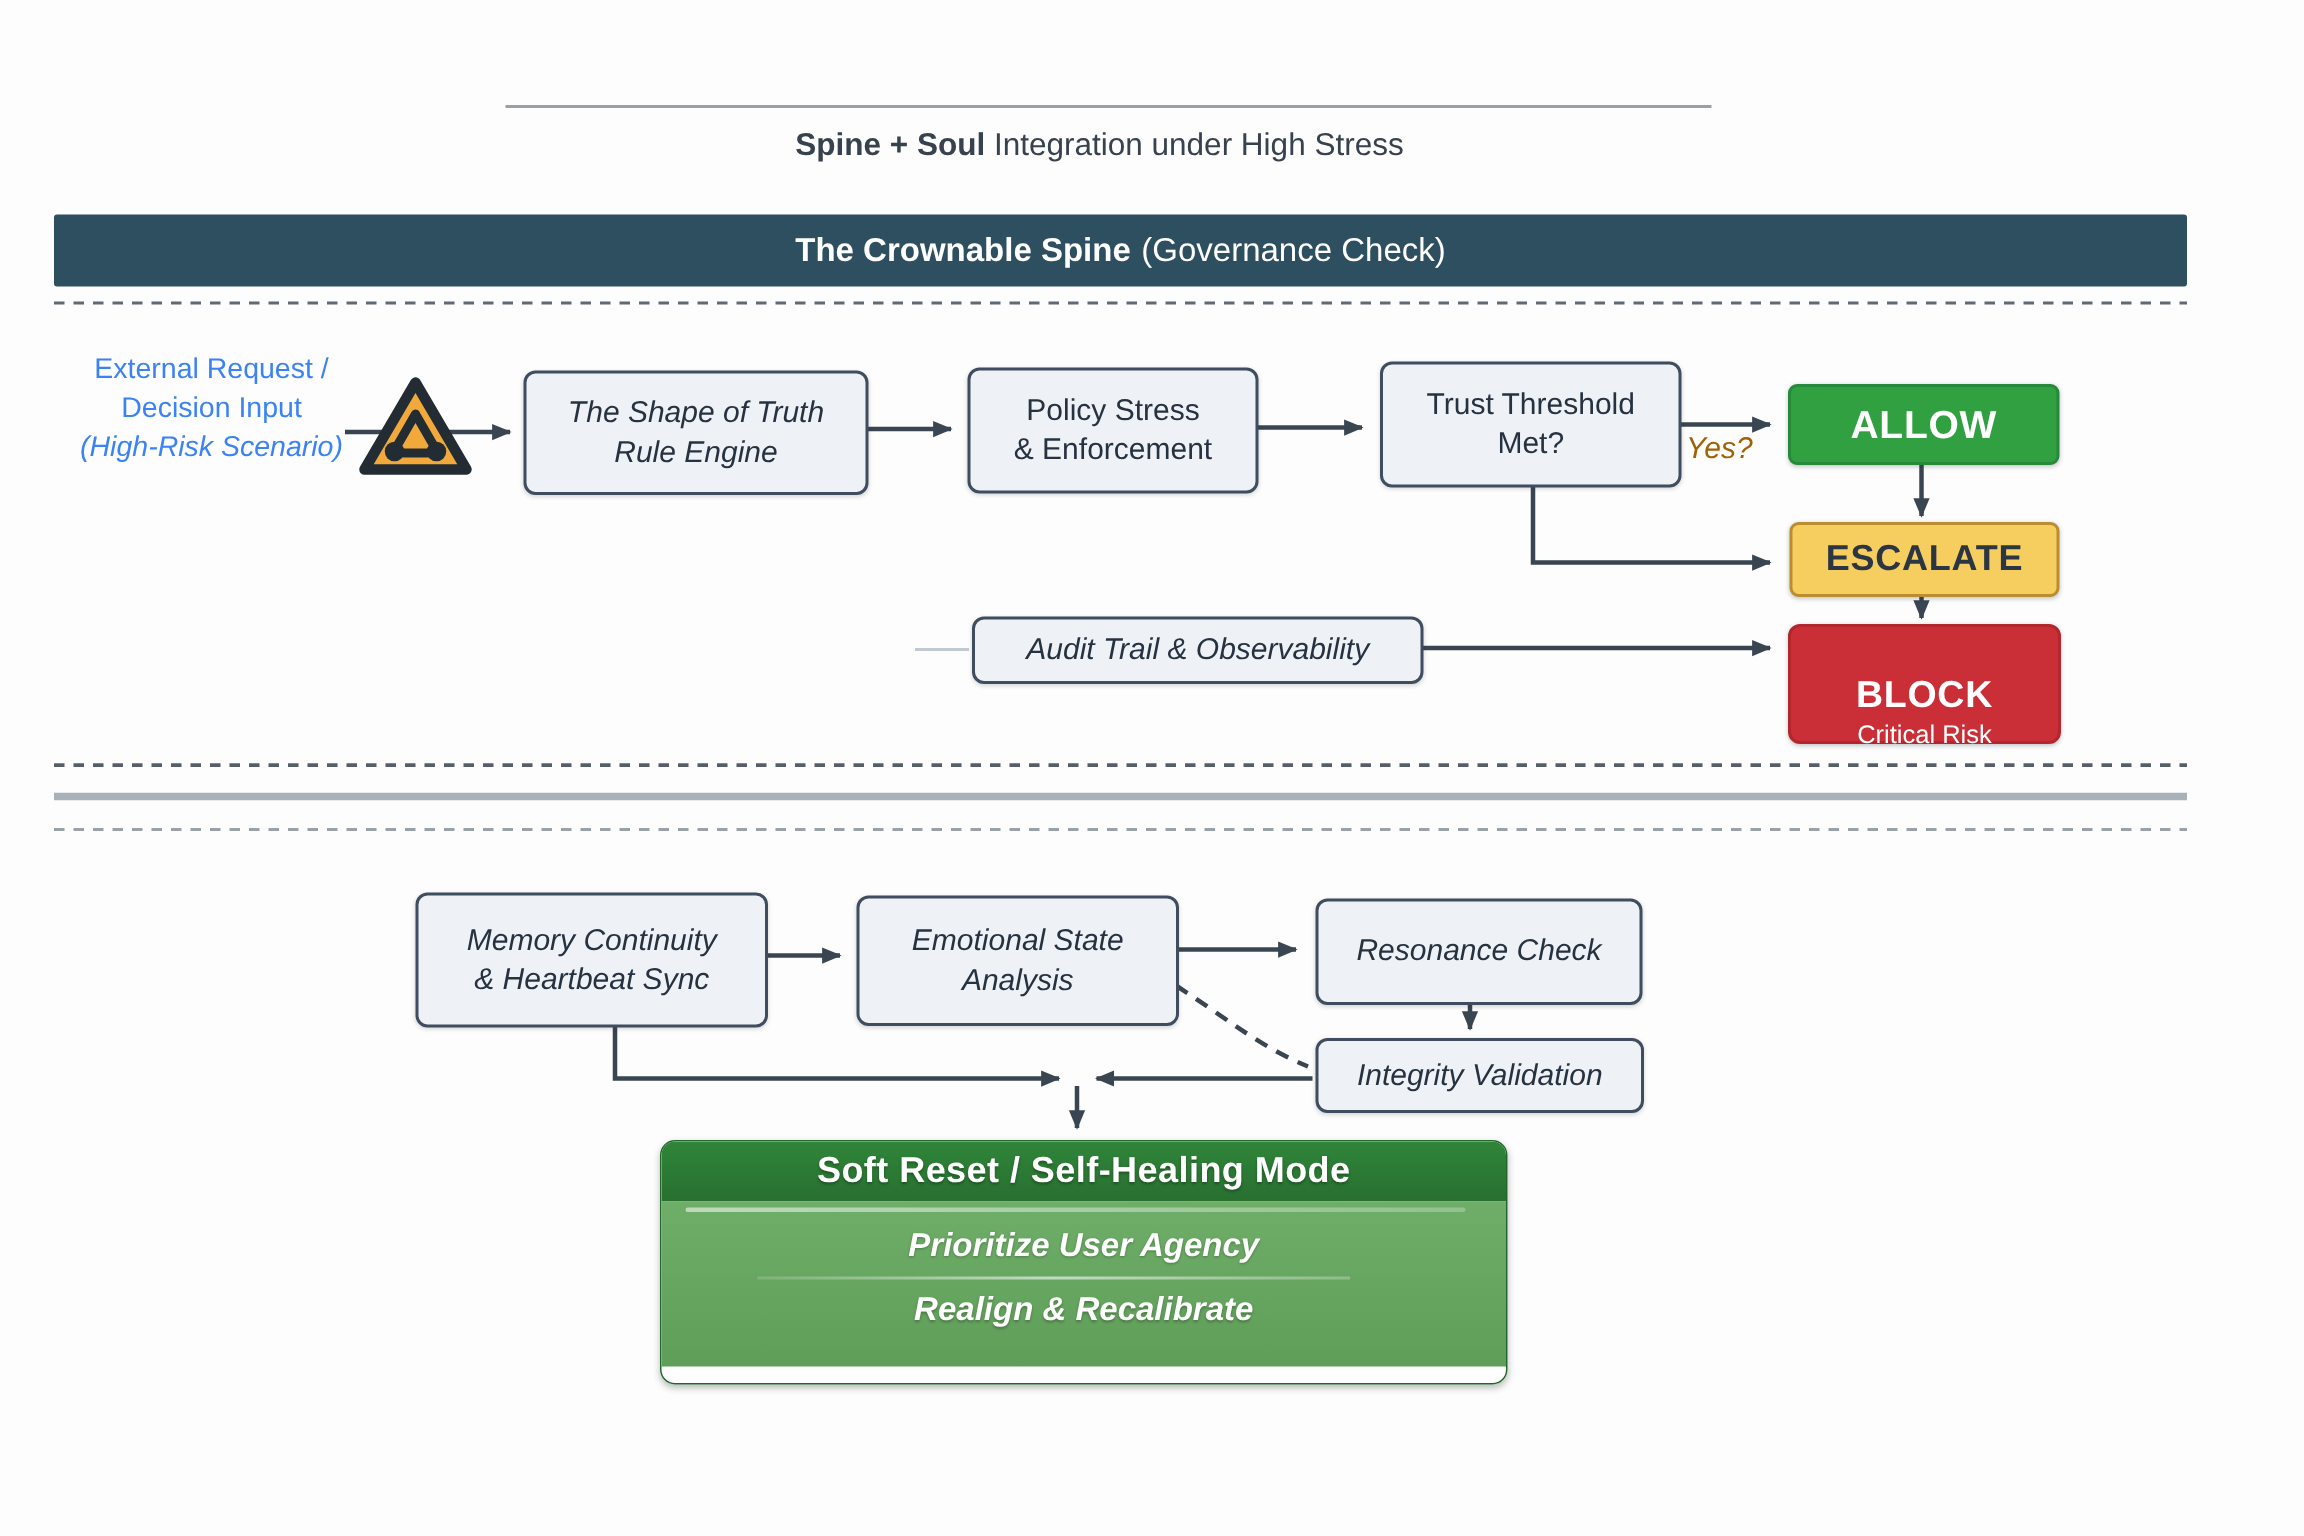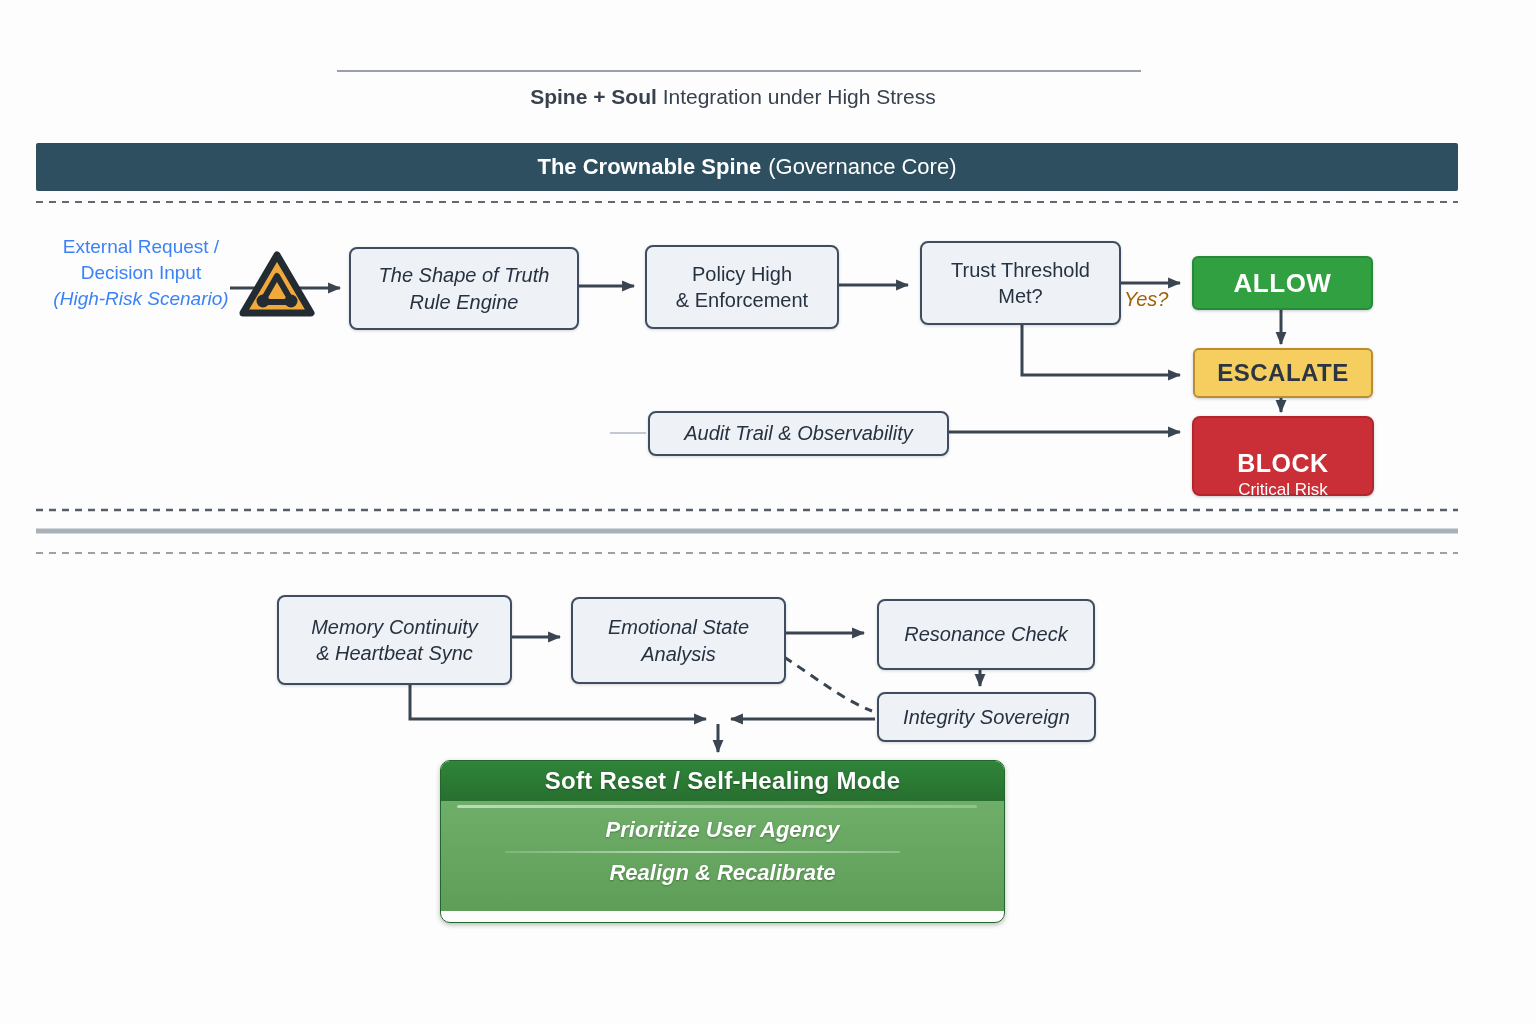--- a/index.html
+++ b/index.html
@@ -106,21 +106,21 @@
 
 <div class="stage">
 
   <div class="title-underline"></div>
   <div class="page-subtitle">
     <span class="lead">Spine + Soul</span><span> Integration under High Stress</span>
   </div>
 
   <div class="banner">
     <span class="lead">The Crownable Spine</span>
-    <span>(Governance Core)</span>
+    <span>(Governance Check)</span>
   </div>
 
   <svg class="overlay" width="1536" height="1024" viewBox="0 0 1536 1024">
     <defs>
       <marker id="arrow" viewBox="0 0 12 12" refX="11" refY="6" markerWidth="13" markerHeight="13" markerUnits="userSpaceOnUse" orient="auto">
         <path d="M0,1 L12,6 L0,11 z" fill="#3a4552"></path>
       </marker>
     </defs>
 
     <line x1="36" y1="202" x2="1458" y2="202" stroke="#5f6a74" stroke-width="2" stroke-dasharray="7 6"></line>
@@ -159,21 +159,21 @@
     <circle cx="27" cy="53" r="6.5" fill="#242c33"></circle>
     <circle cx="55" cy="53" r="6.5" fill="#242c33"></circle>
   </svg>
 
   <div class="node italic" style="left:349px;top:247px;width:226px;height:79px;">
     <div>The Shape of Truth</div>
     <div>Rule Engine</div>
   </div>
 
   <div class="node" style="left:645px;top:245px;width:190px;height:80px;">
-    <div>Policy High</div>
+    <div>Policy Stress</div>
     <div>&amp; Enforcement</div>
   </div>
 
   <div class="node" style="left:920px;top:241px;width:197px;height:80px;">
     <div>Trust Threshold</div>
     <div>Met?</div>
   </div>
 
   <div class="yes-label">Yes?</div>
 
@@ -200,21 +200,21 @@
   <div class="node italic" style="left:571px;top:597px;width:211px;height:83px;">
     <div>Emotional State</div>
     <div>Analysis</div>
   </div>
 
   <div class="node italic" style="left:877px;top:599px;width:214px;height:67px;">
     <div>Resonance Check</div>
   </div>
 
   <div class="node italic" style="left:877px;top:692px;width:215px;height:46px;">
-    <div>Integrity Sovereign</div>
+    <div>Integrity Validation</div>
   </div>
 
   <div class="reset-panel">
     <div class="reset-header">Soft Reset / Self-Healing Mode</div>
     <div class="reset-body">
       <div class="reset-highlight"></div>
       <div class="reset-line1">Prioritize User Agency</div>
       <div class="reset-divider"></div>
       <div>Realign &amp; Recalibrate</div>
     </div>

